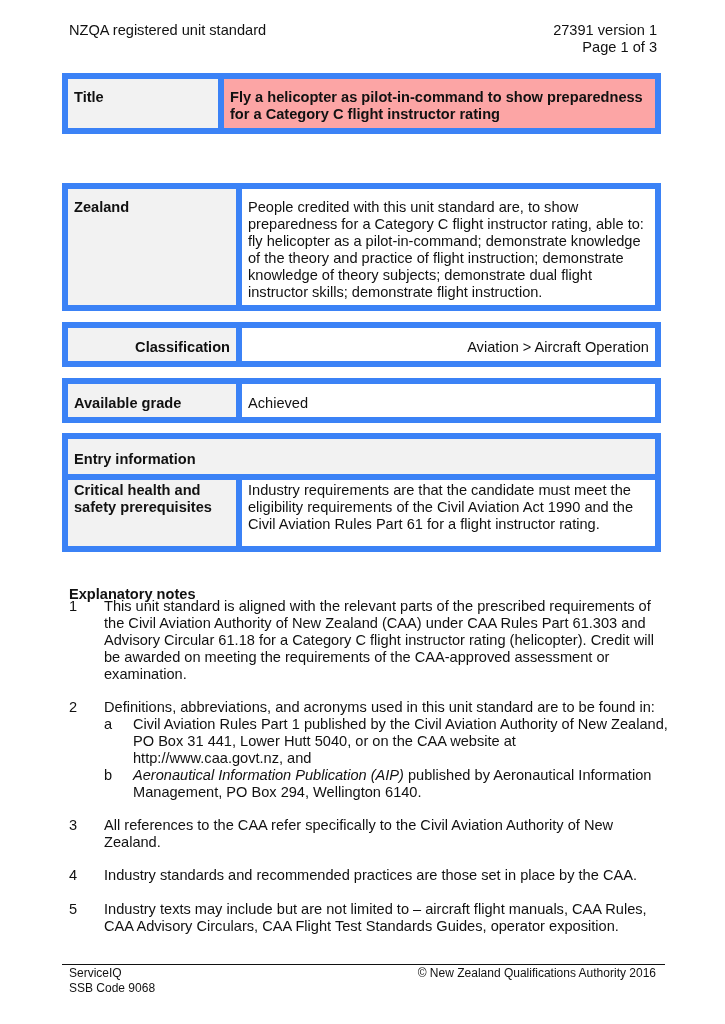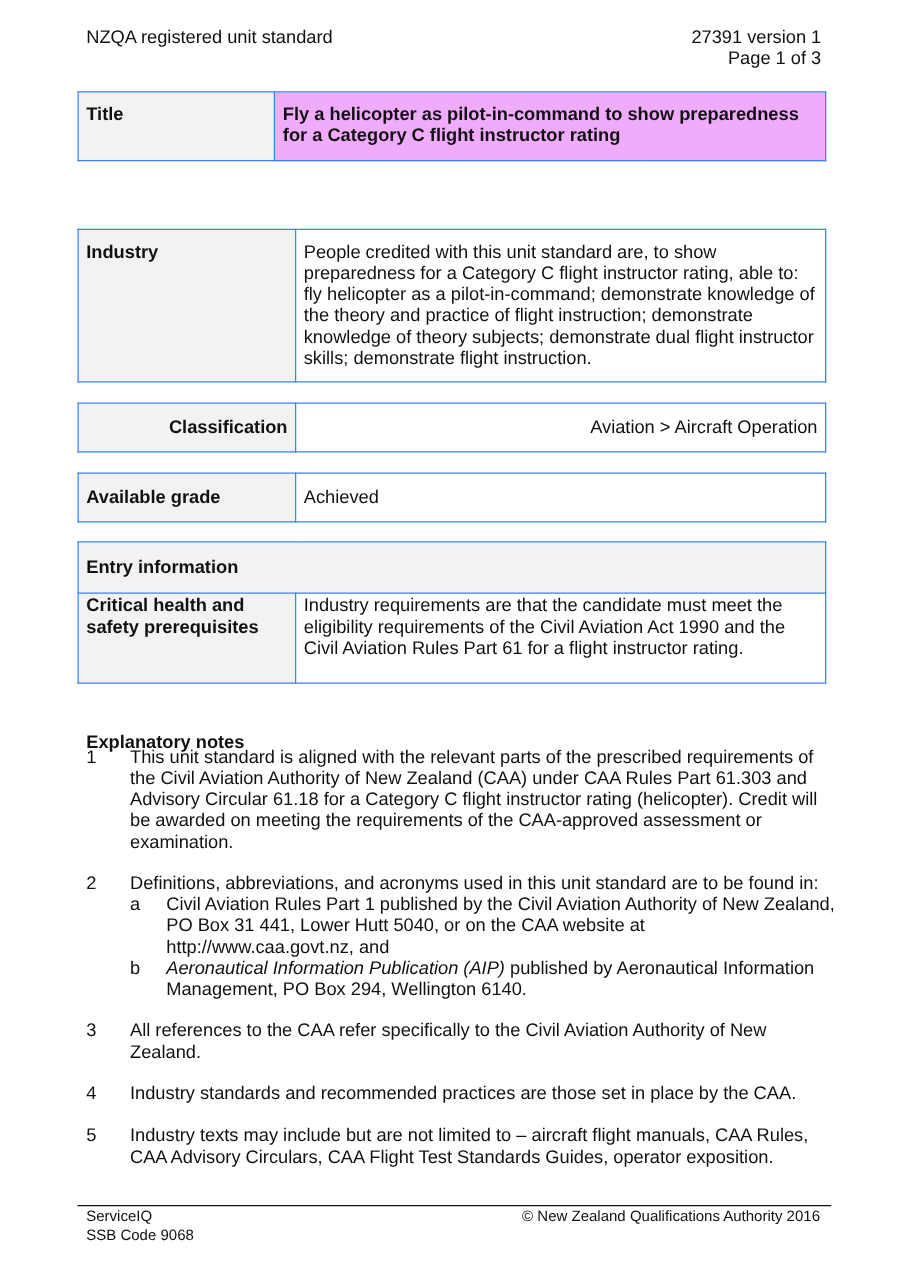--- a/index.html
+++ b/index.html
@@ -1,26 +1,26 @@
 <!DOCTYPE html>
 <html><head>
 <meta charset="utf-8">
 <style>
   html, body { margin: 0; padding: 0; background: #ffffff; }
   body { width: 725px; height: 1024px; position: relative; overflow: hidden;
          font-family: "Liberation Sans", sans-serif; color: #111; font-size: 14.6px; }
   .hdr-left { position: absolute; left: 69px; top: 22px; }
   .hdr-right { position: absolute; right: 68px; top: 22px; text-align: right; line-height: 17px; }
   table.box { position: absolute; left: 62px; width: 599px; border-collapse: collapse; }
-  table.box td { border: 1px solid #3b82f6; vertical-align: top; padding: 0 6px; line-height: 17px; }
+  table.box td { border: 6px solid #3b82f6; vertical-align: top; padding: 0 6px; line-height: 17px; }
   td.lbl { background: #f2f2f2; font-weight: bold; }
   #t1 { top: 73px; }
   #t1 tr.r1 td { height: 55px; padding-top: 10px; box-sizing: border-box; font-weight: bold; }
   #t1 tr.r2 td { height: 38px; padding-top: 10px; box-sizing: border-box; font-weight: bold; }
-  #t1 td.val { background: #f0abfc; }
+  #t1 td.val { background: #fca5a5; }
   #t2 { top: 183px; }
   #t2 td { height: 122px; padding-top: 10px; box-sizing: border-box; }
   #t3 { top: 322px; }
   #t3 td { height: 39px; padding-top: 11px; box-sizing: border-box; text-align: right; }
   #t4 { top: 378px; }
   #t4 td { height: 39px; padding-top: 11px; box-sizing: border-box; }
   #t5 { top: 433px; }
   #t5 tr.h td { height: 41px; padding-top: 12px; box-sizing: border-box; }
   #t5 tr.b td { height: 72px; padding-top: 2px; box-sizing: border-box; }
   .notes-title { position: absolute; left: 69px; top: 566px; font-weight: bold; margin-top: 20px; }
@@ -58,21 +58,21 @@
 </tbody>
   </table>
 
 <table class="box" id="t2">
   <colgroup>
       <col style="width:174px">
       <col>
     </colgroup>
   <tbody>
       <tr>
-    <td class="lbl">Industry</td>
+    <td class="lbl">Zealand</td>
     <td>People credited with this unit standard are, to show preparedness for a Category C flight instructor rating, able to: fly helicopter as a pilot-in-command; demonstrate knowledge of the theory and practice of flight instruction; demonstrate knowledge of theory subjects; demonstrate dual flight instructor skills; demonstrate flight instruction.</td>
   </tr>
 </tbody>
   </table>
 
 <table class="box" id="t3">
   <colgroup>
       <col style="width:174px">
       <col>
     </colgroup>

